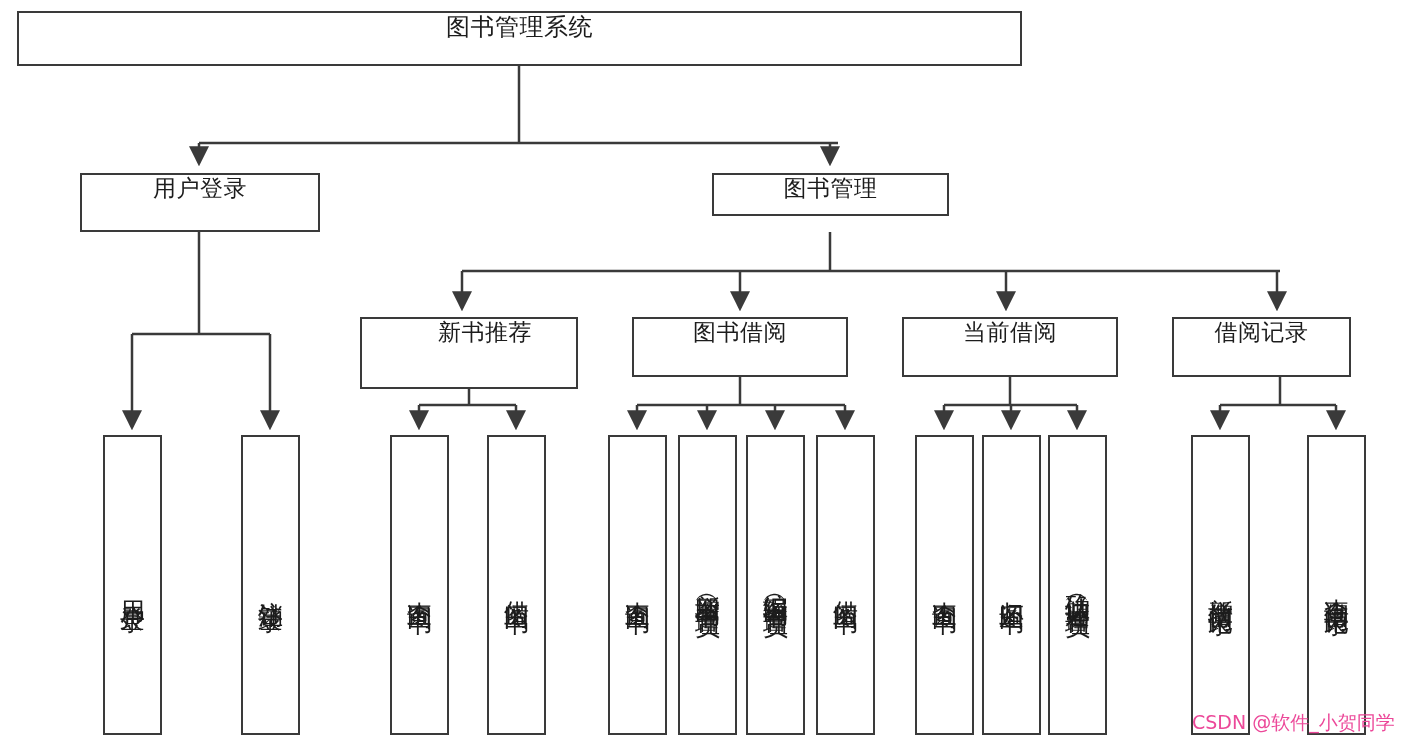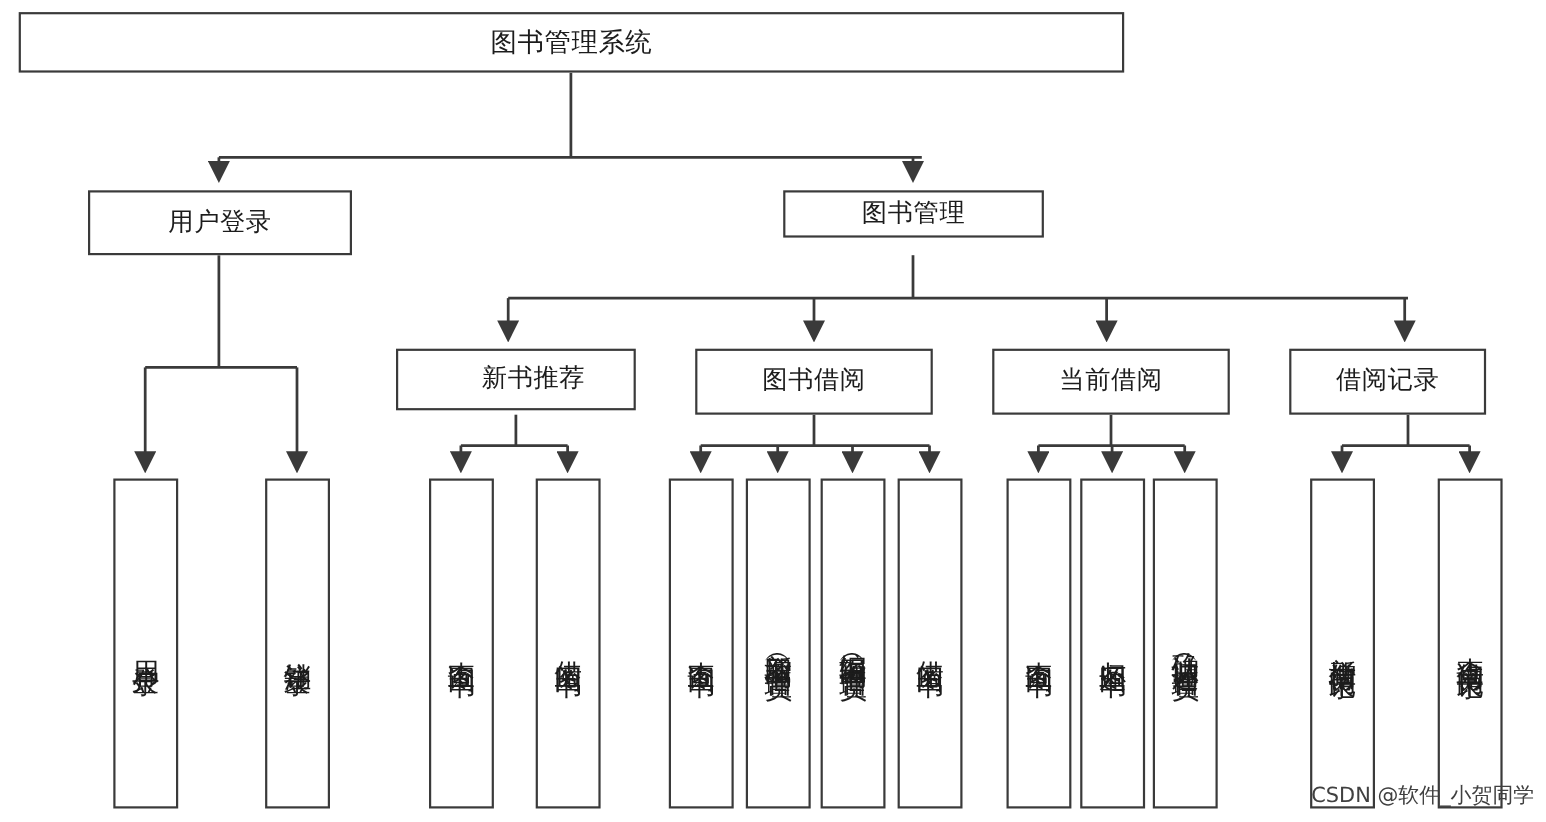--- a/index.html
+++ b/index.html
@@ -25,21 +25,20 @@
     width: 1405px;
     height: 747px;
     pointer-events: none;
   }
   .node {
     position: absolute;
     box-sizing: border-box;
     background: #ffffff;
     border: 2px solid #3a3a3a;
     display: flex;
-    align-items: center;
     justify-content: center;
     color: #1c1c1c;
     z-index: 2;
   }
   .node-label {
     display: block;
     text-align: center;
     line-height: 1.18;
     letter-spacing: 0.5px;
   }
@@ -58,21 +57,21 @@
   .vert .node-label {
     writing-mode: vertical-rl;
     text-orientation: upright;
     font-size: 25px;
     line-height: 1.0;
     letter-spacing: 3px;
     max-height: 268px;
   }
   .watermark {
     position: absolute;
-    color: #404040;
+    color: #ec4899;
     font-size: 19px;
     z-index: 5;
     white-space: nowrap;
     font-family: "DejaVu Sans", "Liberation Sans", sans-serif;
   }
 </style>
 </head>
 <body>
 
 <div id="diagram">
@@ -131,21 +130,21 @@
     <span class="node-label">图书管理系统</span>
   </div>
 
   <div class="node horiz" style="left:80px; top:173px; width:240px; height:59px;">
     <span class="node-label">用户登录</span>
   </div>
   <div class="node horiz" style="left:712px; top:173px; width:237px; height:43px;">
     <span class="node-label">图书管理</span>
   </div>
 
-  <div class="node horiz" style="left:360px; top:317px; width:218px; height:56px;padding-left:32px;">
+  <div class="node horiz" style="left:360px; top:317px; width:218px; height:72px;padding-left:32px;">
     <span class="node-label">新书推荐</span>
   </div>
   <div class="node horiz" style="left:632px; top:317px; width:216px; height:60px;">
     <span class="node-label">图书借阅</span>
   </div>
   <div class="node horiz" style="left:902px; top:317px; width:216px; height:60px;">
     <span class="node-label">当前借阅</span>
   </div>
   <div class="node horiz" style="left:1172px; top:317px; width:179px; height:60px;">
     <span class="node-label">借阅记录</span>

